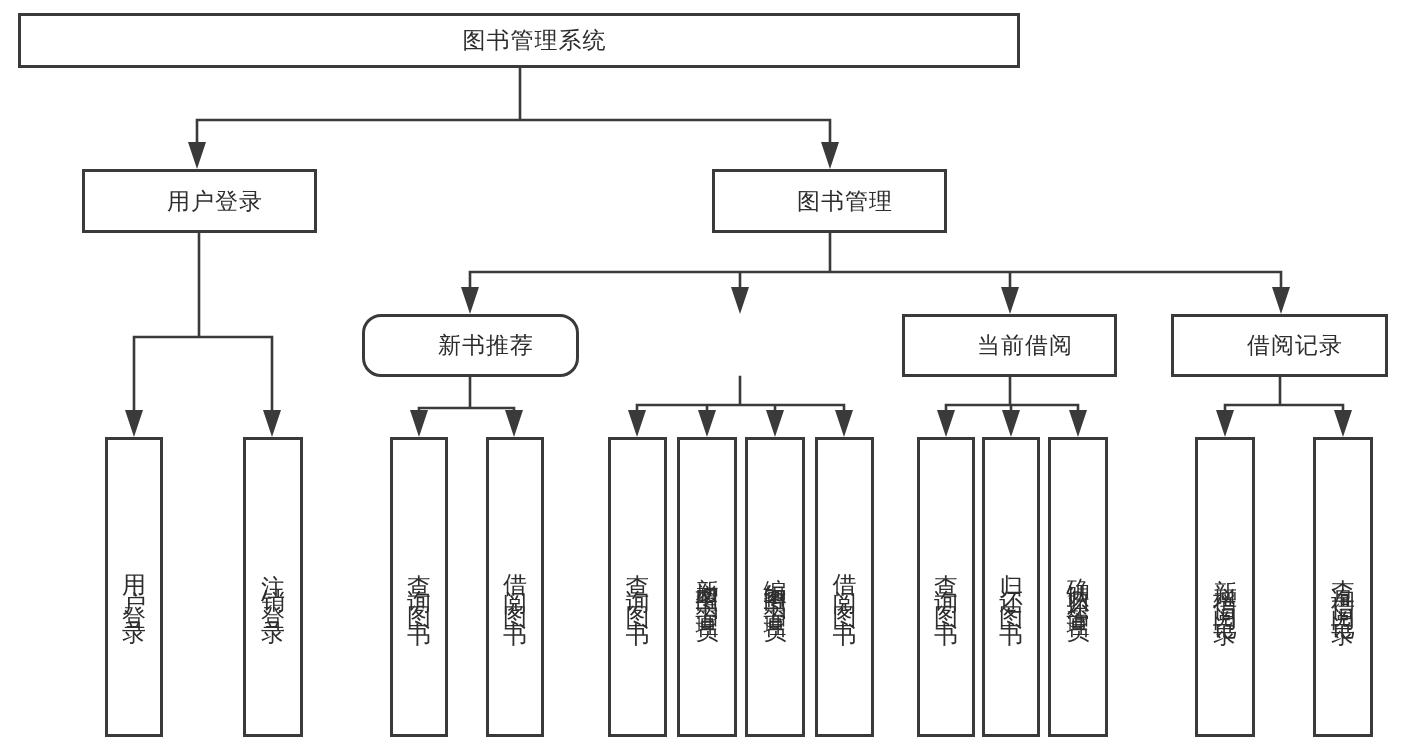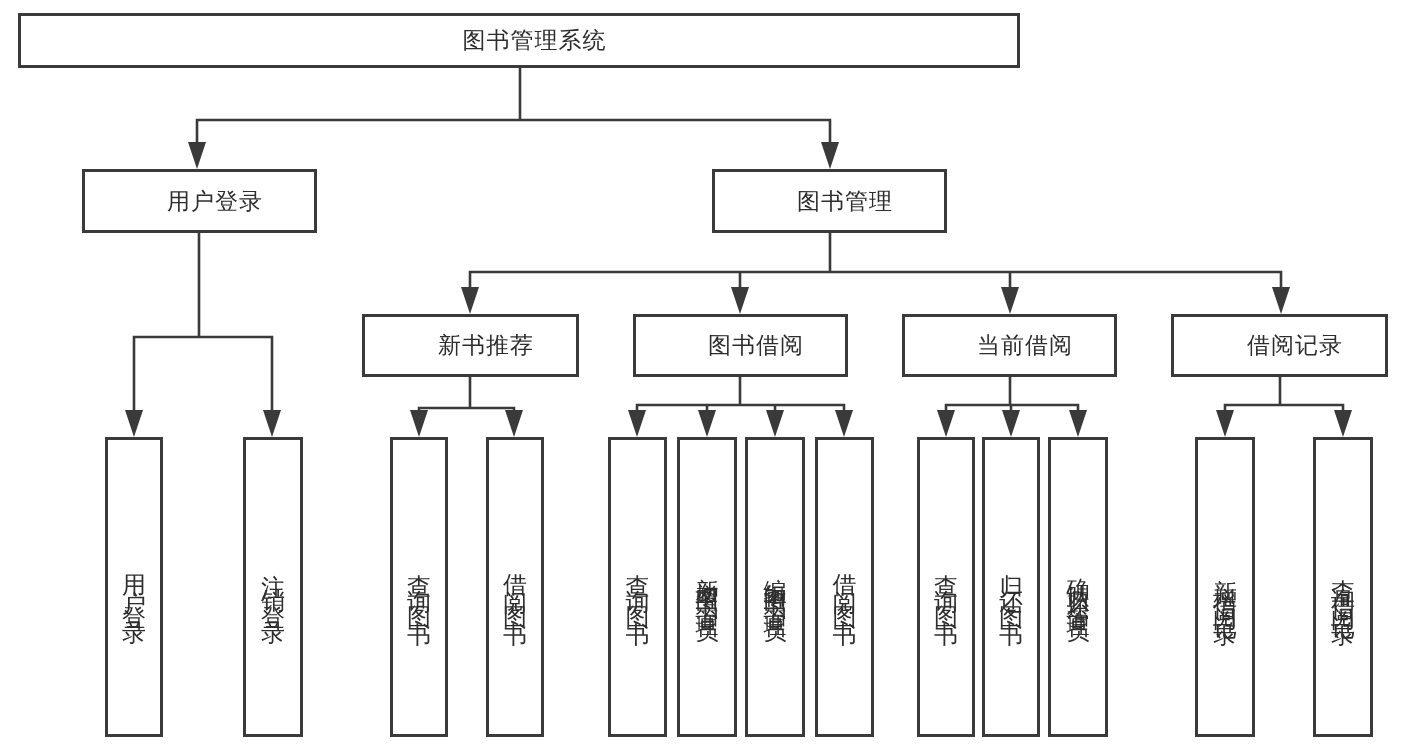--- a/index.html
+++ b/index.html
@@ -107,25 +107,22 @@
     <span>图书管理系统</span>
   </div>
 
   <div class="hnode" style="left:82px;top:169px;width:235px;height:64px;">
     <span>用户登录</span>
   </div>
   <div class="hnode" style="left:712px;top:169px;width:235px;height:64px;">
     <span>图书管理</span>
   </div>
 
-  <div class="hnode" style="left:362px;top:314px;width:217px;height:63px;">
+  <div class="hnode" style="left:362px;top:314px;width:217px;height:63px;border-radius:19px;">
     <span>新书推荐</span>
-  </div>
-  <div class="hnode" style="left:633px;top:314px;width:215px;height:63px;">
-    <span>图书借阅</span>
   </div>
   <div class="hnode" style="left:902px;top:314px;width:215px;height:63px;align-items:center;">
     <span>当前借阅</span>
   </div>
   <div class="hnode" style="left:1171px;top:314px;width:217px;height:63px;">
     <span>借阅记录</span>
   </div>
 
   <div class="vnode" style="left:105px;width:58px;">
     <span class="vtext">用户登录</span>

